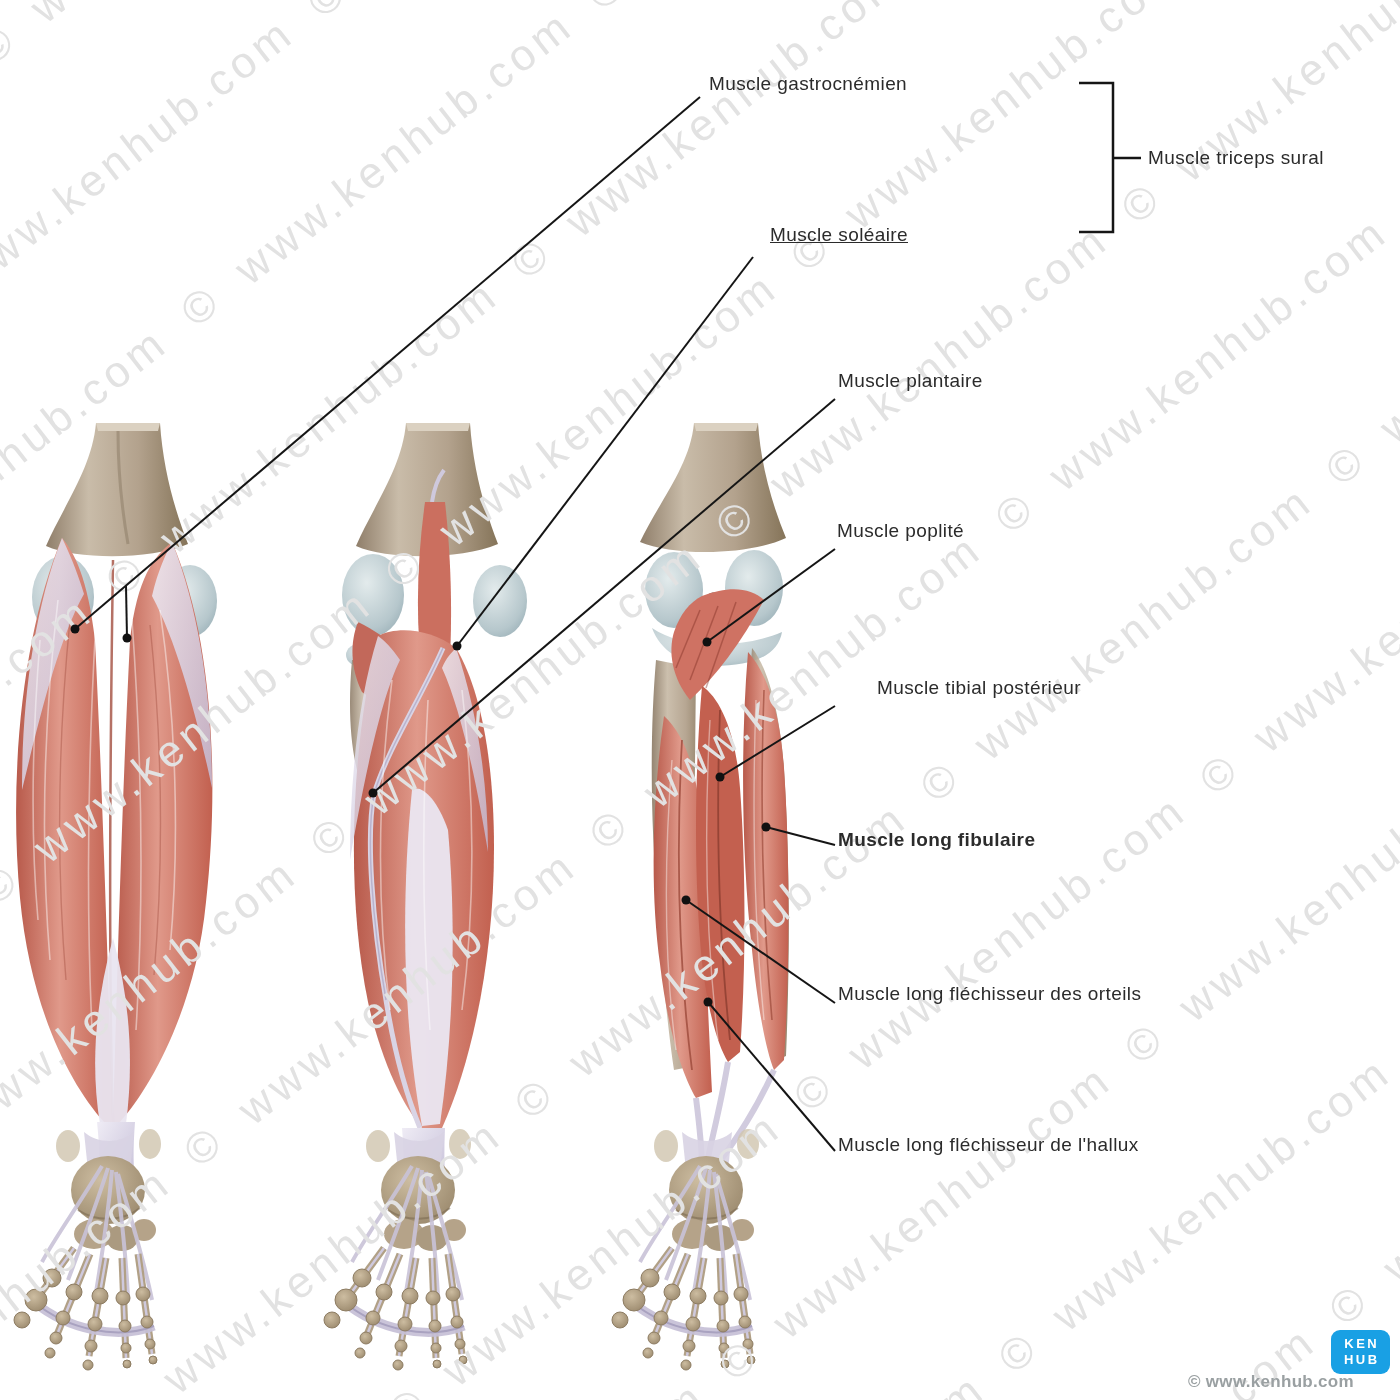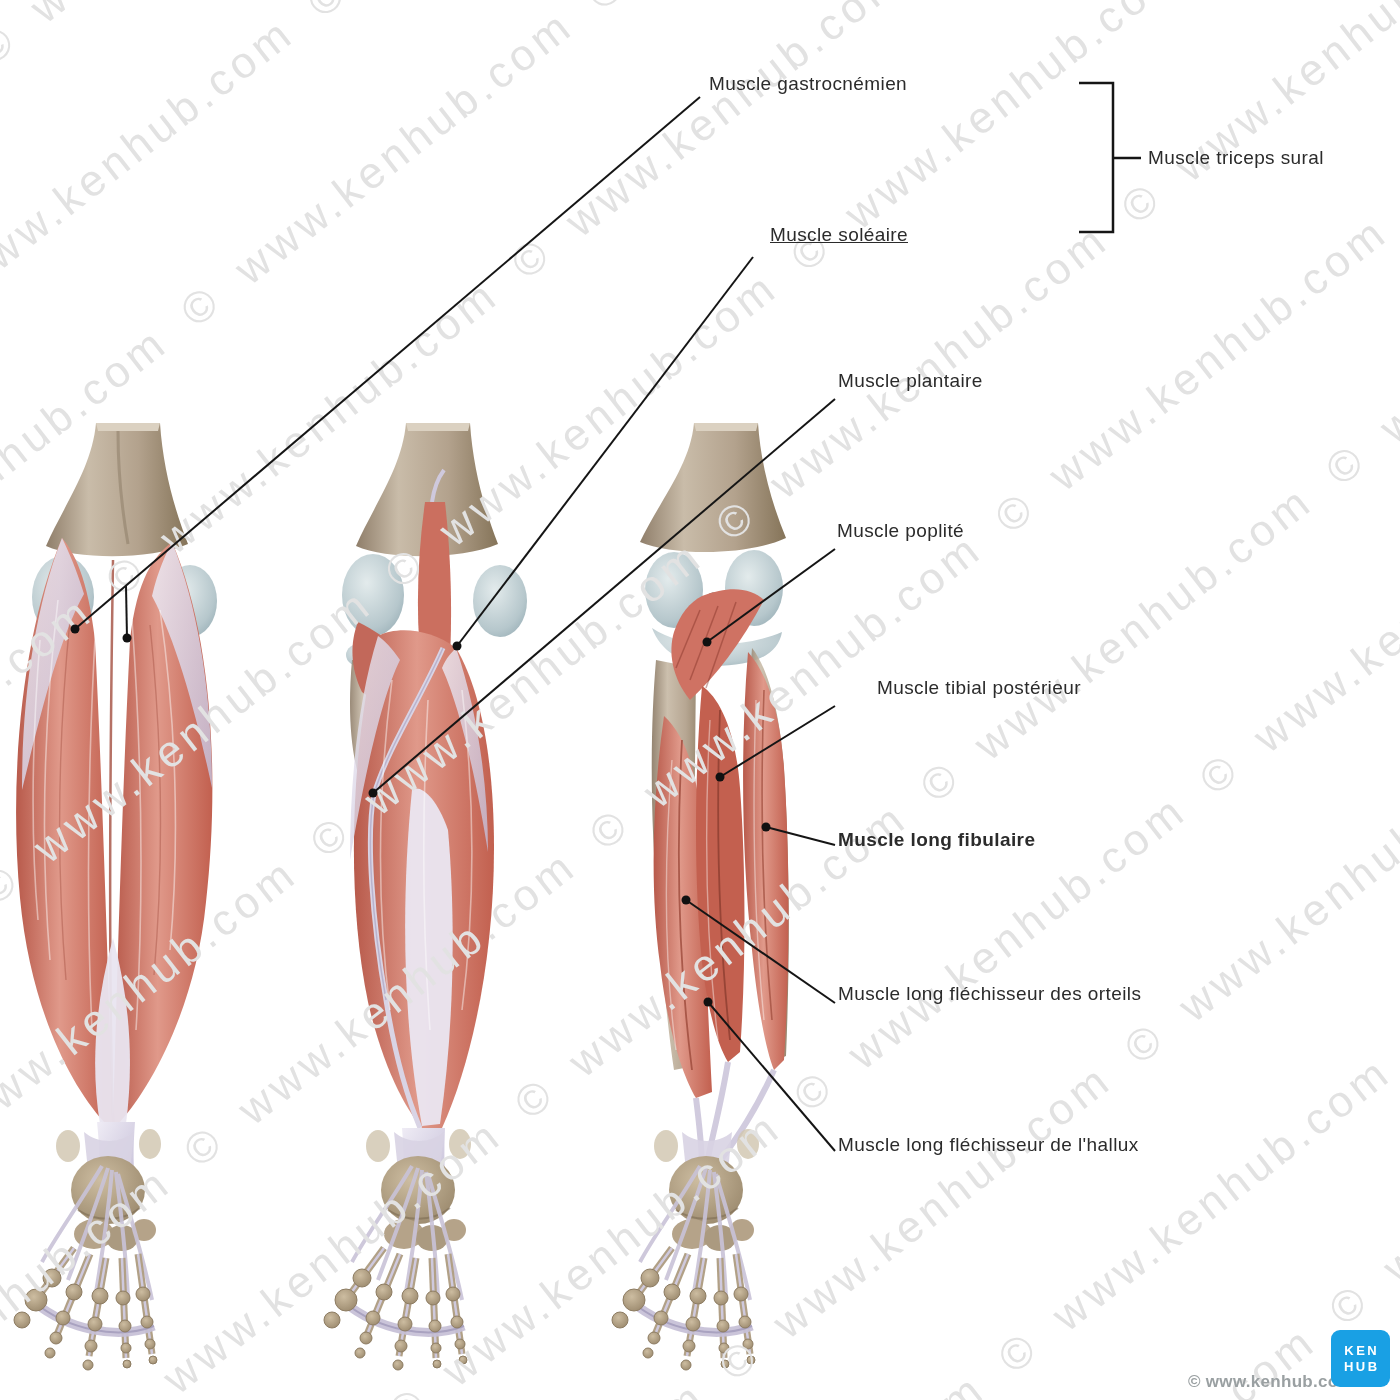--- a/index.html
+++ b/index.html
@@ -35,21 +35,21 @@
   #label-tibial{left:837px;top:688px;margin-left:40px;}
   #label-fibulaire{left:838px;top:840px;font-weight:bold;}
   #label-orteils{left:838px;top:994px;}
   #label-hallux{left:838px;top:1145px;}
   
   #footer-copyright{
     position:absolute;left:1188px;top:1372px;z-index:5;
     font-size:17px;font-weight:700;color:#9aa0a2;letter-spacing:.3px;
   }
   #kenhub-logo{
-    position:absolute;left:1331px;top:1330px;width:59px;height:57px;
+    position:absolute;left:1331px;top:1330px;width:59px;height:44px;
     background:#19a0e4;border-radius:9px;z-index:5;
     display:flex;flex-direction:column;align-items:center;justify-content:center;
     color:#ffffff;font-weight:700;font-size:13px;line-height:16px;
     letter-spacing:2.5px;text-indent:2.5px;
   }
 </style>
 </head>
 <body>
 
 <svg id="legs-layer" width="1400" height="1400" viewBox="0 0 1400 1400" aria-hidden="true">

